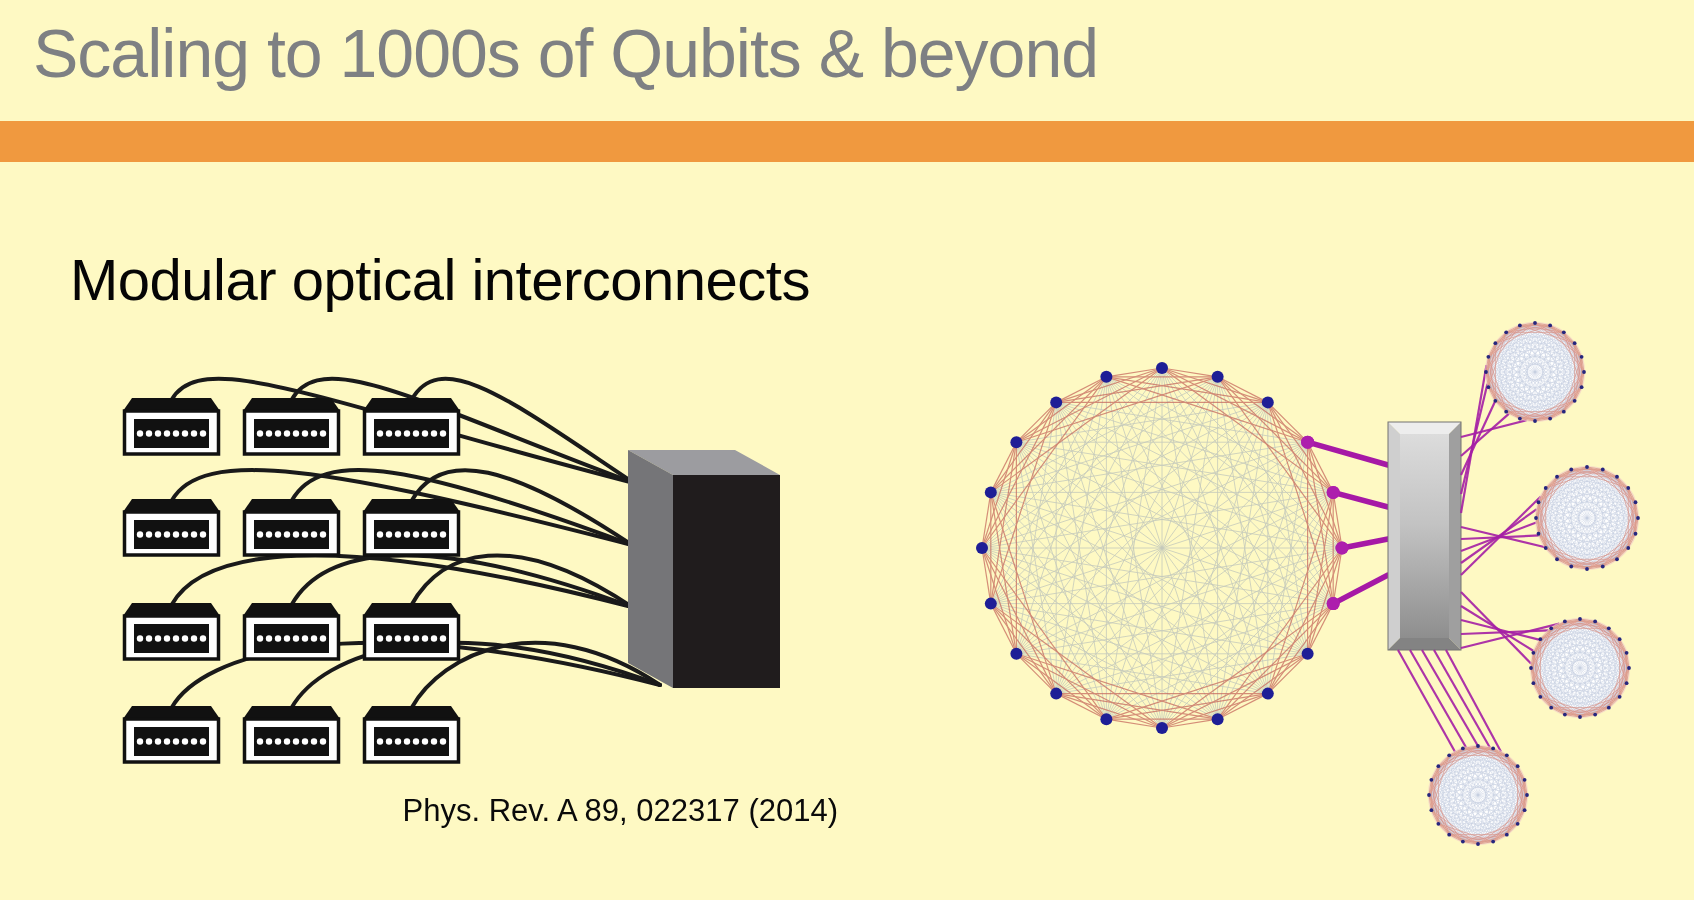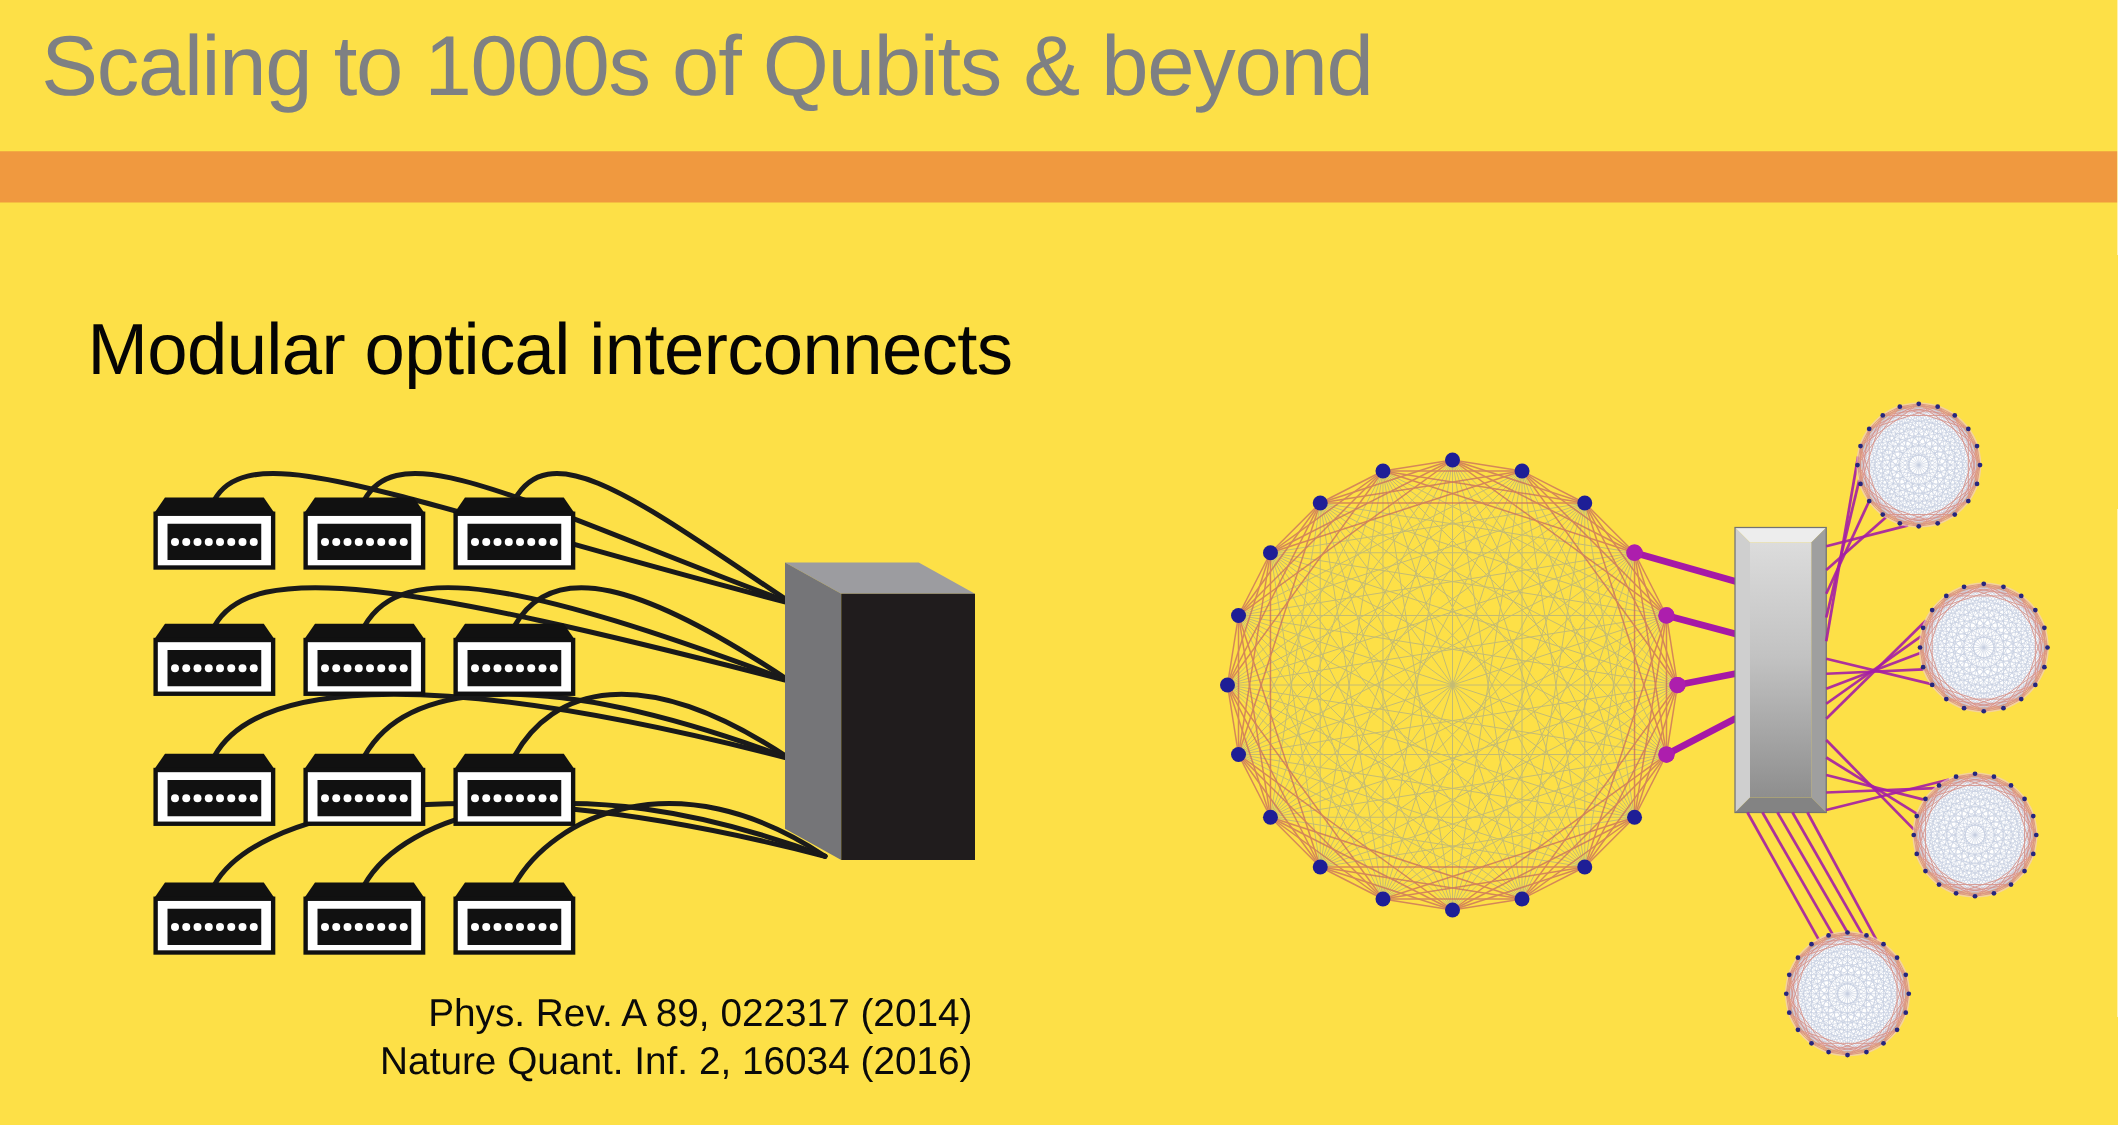--- a/index.html
+++ b/index.html
@@ -1,33 +1,33 @@
 <!DOCTYPE html>
 <html><head>
 <meta charset="utf-8">
 <style>
   html,body{margin:0;padding:0;background:#ffffff;}
   .slide{
-    position:relative;width:1694px;height:900px;background:#fde047;overflow:hidden;
+    position:relative;width:1694px;height:900px;background:#fef9c3;overflow:hidden;
     font-family:"Liberation Sans", sans-serif;
   }
   .slide-title{
     position:absolute;left:33px;top:14px;
     font-size:68px;font-weight:400;letter-spacing:-1px;
     color:#7E8083;white-space:nowrap;
   }
   .accent-bar{
     position:absolute;left:0;top:121px;width:1694px;height:41px;
   }
   .section-heading{
     position:absolute;left:70px;top:246px;
     font-size:58px;font-weight:400;letter-spacing:-0.5px;color:#050505;white-space:nowrap;
   }
   .citations{
-    position:absolute;right:916px;top:792px;text-align:right;
+    position:absolute;right:856px;top:792px;text-align:right;
     font-size:31px;line-height:38px;color:#0a0a0a;white-space:nowrap;
   }
   #diagram-svg{position:absolute;left:0;top:0;}
 </style>
 </head>
 <body>
 
 <div class="slide">
   <div class="slide-title" style="color: rgb(126, 128, 131);">Scaling to 1000s of Qubits &amp; beyond</div>
   <div class="accent-bar" style="background: rgb(240, 153, 63);"></div>
@@ -1345,15 +1345,14 @@
           <circle cx="1431.3982307015374" cy="779.8581672756276" r="1.9" fill="#26267E"></circle>
           <circle cx="1438.3581672756275" cy="766.1985226376688" r="1.9" fill="#26267E"></circle>
           <circle cx="1449.1985226376687" cy="755.3581672756276" r="1.9" fill="#26267E"></circle>
           <circle cx="1462.8581672756275" cy="748.3982307015375" r="1.9" fill="#26267E"></circle>
         </g>
       </g>
   </svg>
 
   <div class="citations">
     <div>Phys. Rev. A 89, 022317 (2014)</div>
-    <div>Nature Quant. Inf. 2, 16034 (2016)</div>
   </div>
 </div>
 
 </body></html>

